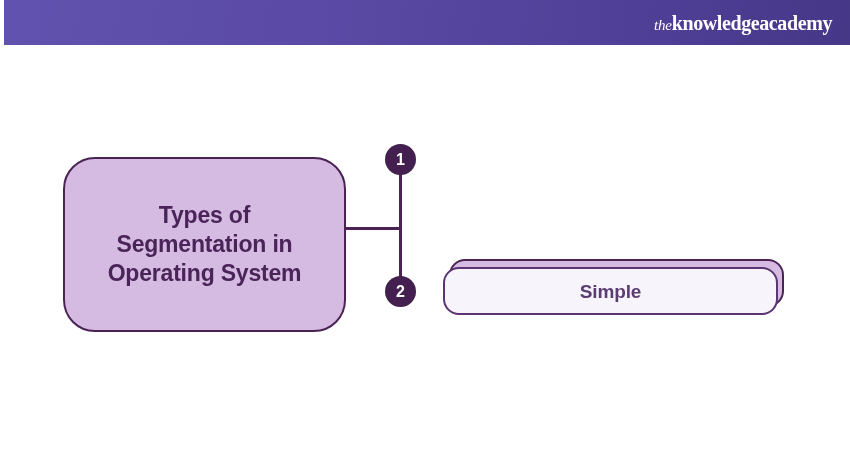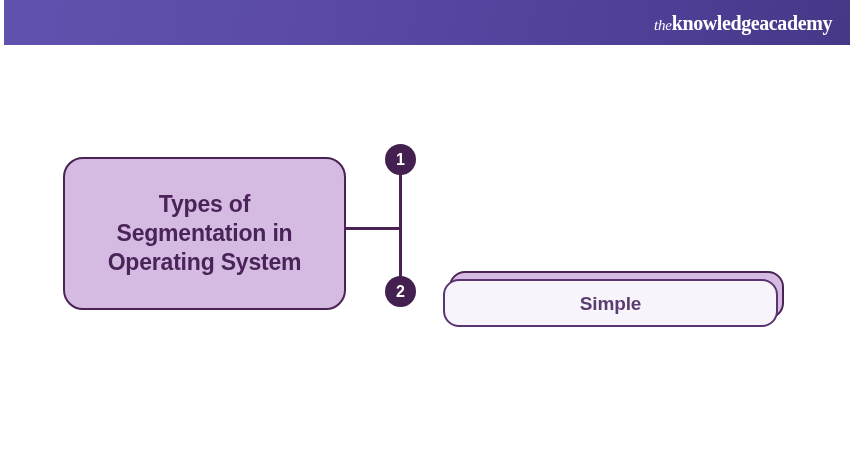--- a/index.html
+++ b/index.html
@@ -55,24 +55,24 @@
     width: 850px;
     height: 405px;
   }
 
   
   #root-node {
     position: absolute;
     left: 63px;
     top: 112px;
     width: 283px;
-    height: 153px;
+    height: 175px;
     background: #D5BBE2;
     border: 2.5px solid #4A2354;
-    border-radius: 20px;
+    border-radius: 32px;
     box-sizing: border-box;
     display: flex;
     align-items: center;
     justify-content: center;
     padding: 4px 12px;
   }
   #root-node-label {
     color: #4A2458;
     font-size: 23px;
     font-weight: 700;
@@ -118,21 +118,21 @@
   #branch-marker-1 { left: 385px; top: 99px; }
   #branch-marker-2 { left: 385px; top: 231px; }
 
   
   .branch-card {
     position: absolute;
     width: 341px;
     height: 56px;
   }
   #branch-card-1 { left: 443px; top: 82px; }
-  #branch-card-2 { left: 443px; top: 226px; }
+  #branch-card-2 { left: 443px; top: 214px; }
 
   .branch-card-back {
     position: absolute;
     left: 6px;
     top: 0px;
     width: 335px;
     height: 48px;
     background: #D5BBE2;
     border: 2px solid #4A2354;
     border-radius: 16px;

